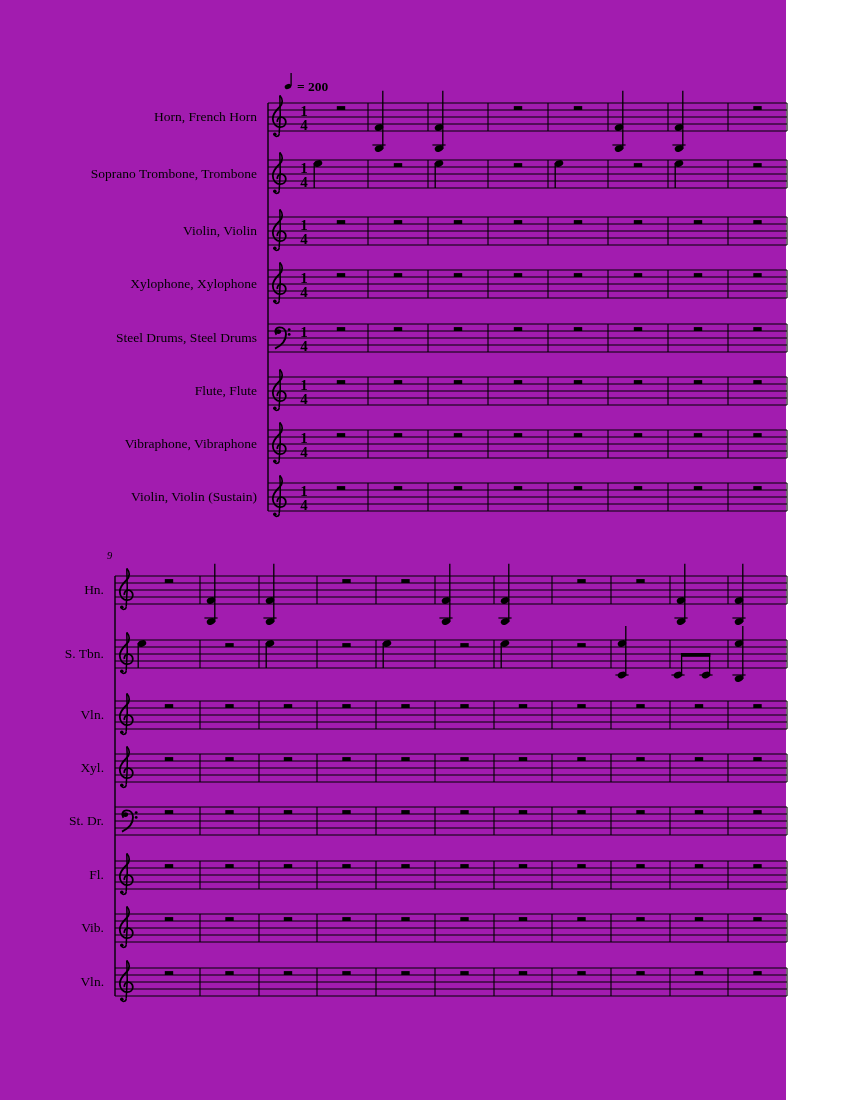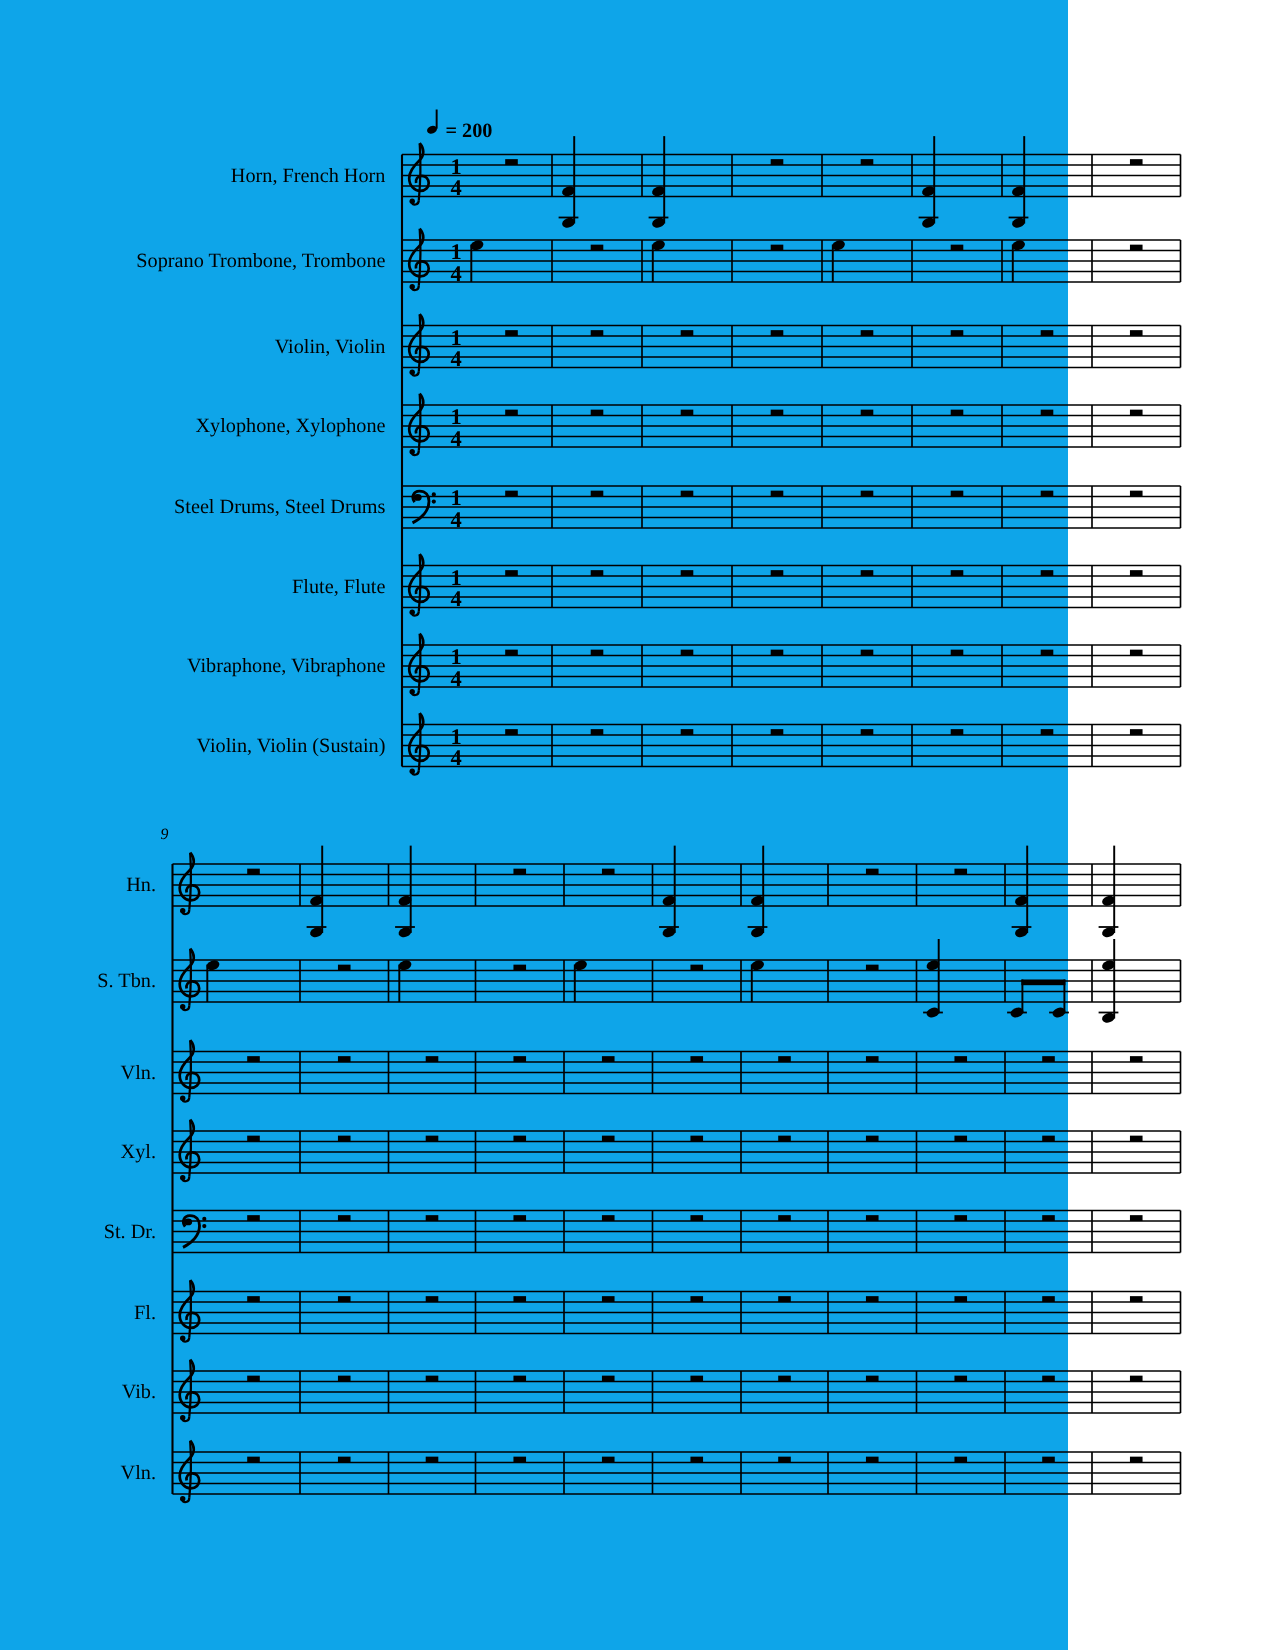--- a/index.html
+++ b/index.html
@@ -1,17 +1,17 @@
 <!DOCTYPE html>
 <html><head>
 <meta charset="utf-8">
 <style>
   html,body{margin:0;padding:0;background:#ffffff;}
   body{width:850px;height:1100px;overflow:hidden;}
-  .page{position:relative;width:712px;height:1100px;background:#0ea5e9;}
+  .page{position:relative;width:786px;height:1100px;background:#a21caf;}
   svg{display:block;}
   .ilabel{font-family:"Liberation Serif","DejaVu Serif",serif;font-size:13.5px;fill:#000;}
   .tsig{font-family:"Liberation Serif","DejaVu Serif",serif;font-size:15px;font-weight:bold;fill:#000;}
   .tempo-text{font-family:"Liberation Serif","DejaVu Serif",serif;font-size:13.5px;font-weight:bold;fill:#000;}
   .mnum{font-family:"Liberation Serif","DejaVu Serif",serif;font-size:10.5px;font-style:italic;fill:#000;}
 </style>
 </head>
 <body>
 
 <div class="page">

